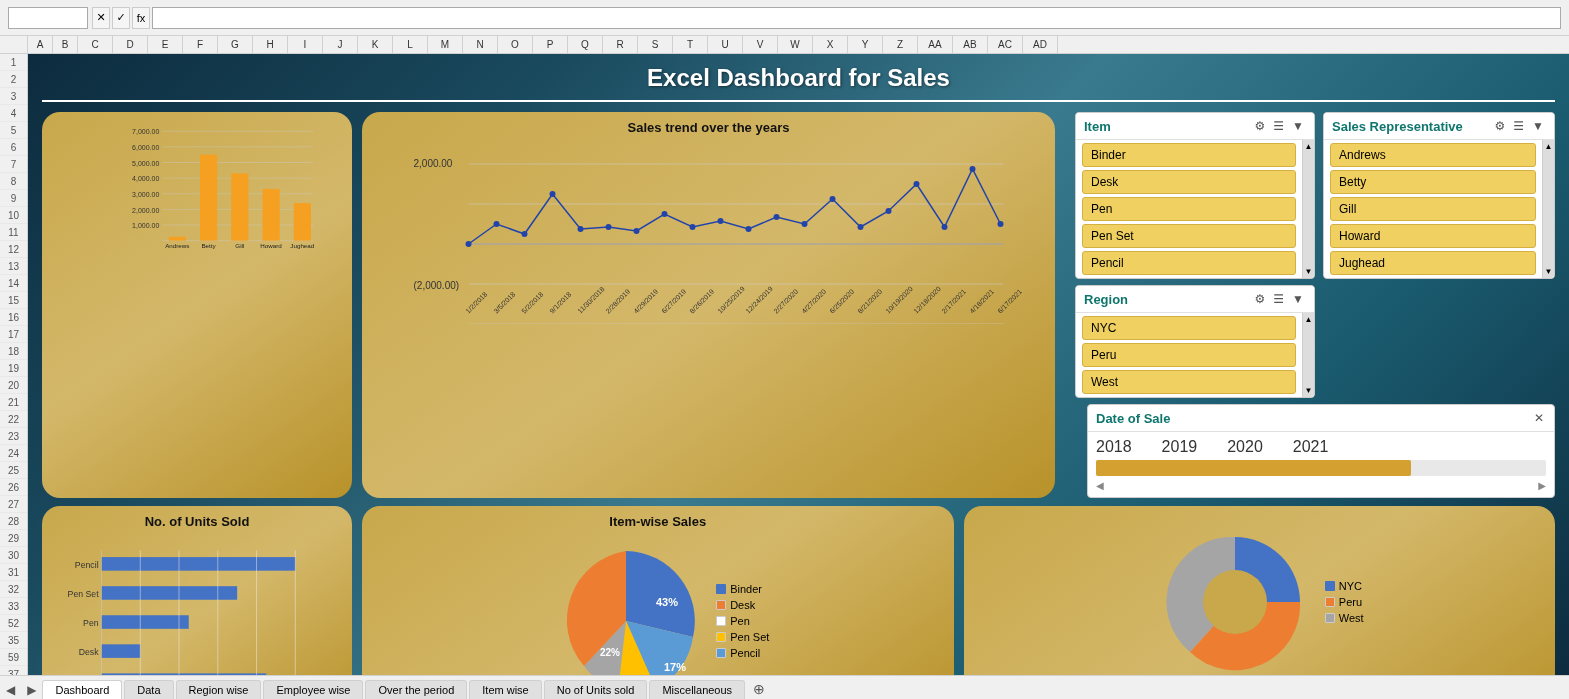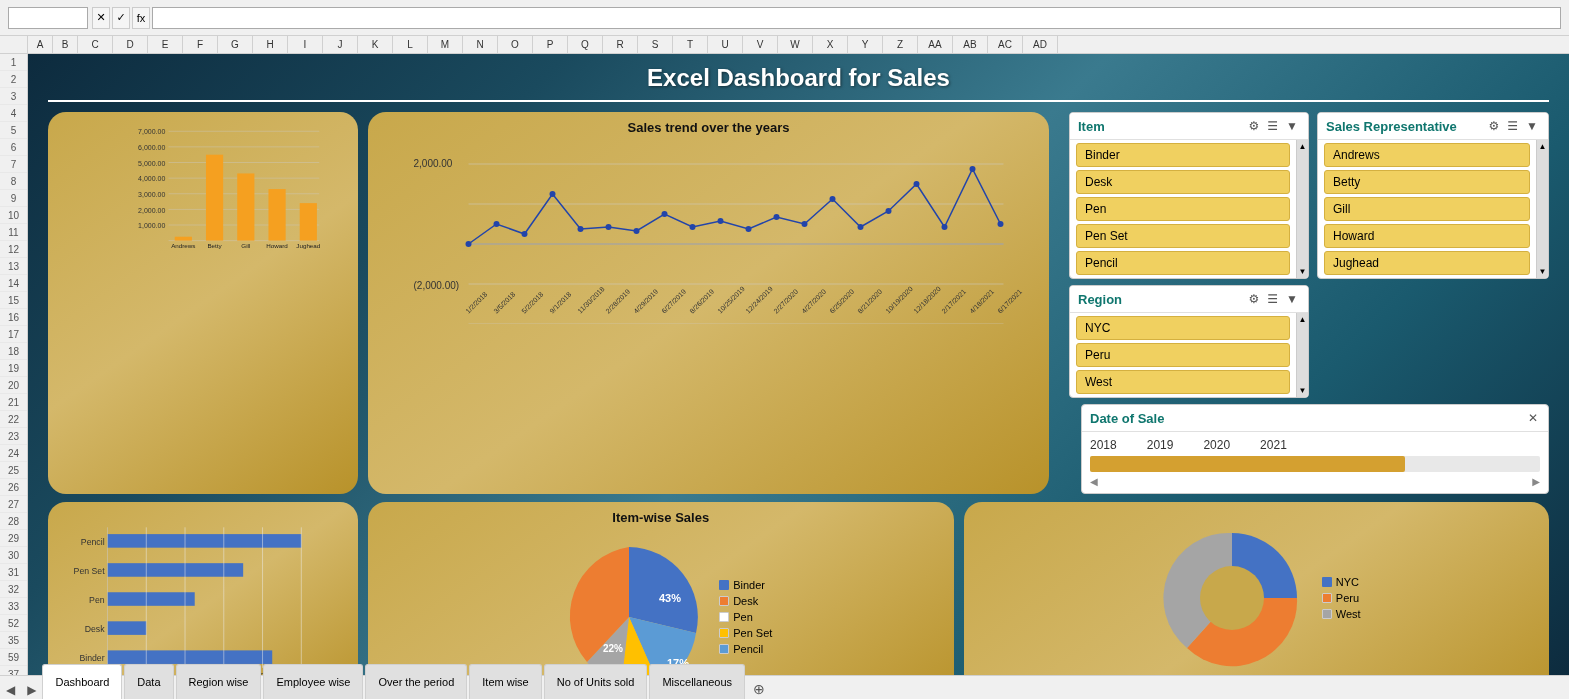--- a/index.html
+++ b/index.html
@@ -104,21 +104,21 @@
       flex: 1;
       position: relative;
       overflow: hidden;
     }
 
     
     .dashboard-content {
       position: absolute;
       top: 0; left: 0; right: 0; bottom: 0;
       background: linear-gradient(135deg, #0d2b3e 0%, #1a4a5e 25%, #3a7a8e 50%, #1a5a6e 75%, #0d2b3e 100%);
-      padding: 10px 20px;
+      padding: 10px 14px;
     }
 
     .dashboard-title {
       text-align: center;
       color: white;
       font-size: 24px;
       font-weight: bold;
       margin-bottom: 8px;
       text-shadow: 1px 1px 3px rgba(0,0,0,0.5);
     }
@@ -266,21 +266,21 @@
     }
 
     .date-timeline {
       padding: 6px 8px;
     }
 
     .date-years-row {
       display: flex;
       gap: 30px;
       margin-bottom: 4px;
-      font-size: 12px;
+      font-size: 16px;
       color: #333;
     }
 
     .date-bar-container {
       height: 16px;
       background: #e8e8e8;
       position: relative;
       border-radius: 2px;
       margin-bottom: 4px;
     }
@@ -301,21 +301,21 @@
       left: 0;
       right: 0;
       height: 24px;
       background: #f0f0f0;
       border-top: 1px solid #d0d0d0;
       display: flex;
       align-items: flex-end;
     }
 
     .sheet-tab {
-      padding: 11px 12px;
+      padding: 3px 12px;
       font-size: 11px;
       border: 1px solid #d0d0d0;
       border-bottom: none;
       background: #e0e0e0;
       cursor: pointer;
       margin-right: 2px;
       border-radius: 3px 3px 0 0;
     }
 
     .sheet-tab.active {
@@ -666,20 +666,21 @@
                 <span>▶</span>
               </div>
             </div>
           </div>
         </div>
       </div>
 
       <div style="display:flex; gap:10px;">
 
         <div class="chart-card units-chart">
+          <div class="chart-title">No. of Units Sold</div>
           <div style="padding: 5px 8px 5px 5px;">
             <svg width="100%" height="170" viewBox="0 0 290 170">
 
               <text x="45" y="28" font-size="9" text-anchor="end" fill="#333">Pencil</text>
               <text x="45" y="58" font-size="9" text-anchor="end" fill="#333">Pen Set</text>
               <text x="45" y="88" font-size="9" text-anchor="end" fill="#333">Pen</text>
               <text x="45" y="118" font-size="9" text-anchor="end" fill="#333">Desk</text>
               <text x="45" y="148" font-size="9" text-anchor="end" fill="#333">Binder</text>
 
               <rect x="48" y="17" width="200" height="14" fill="#4472c4"></rect>

